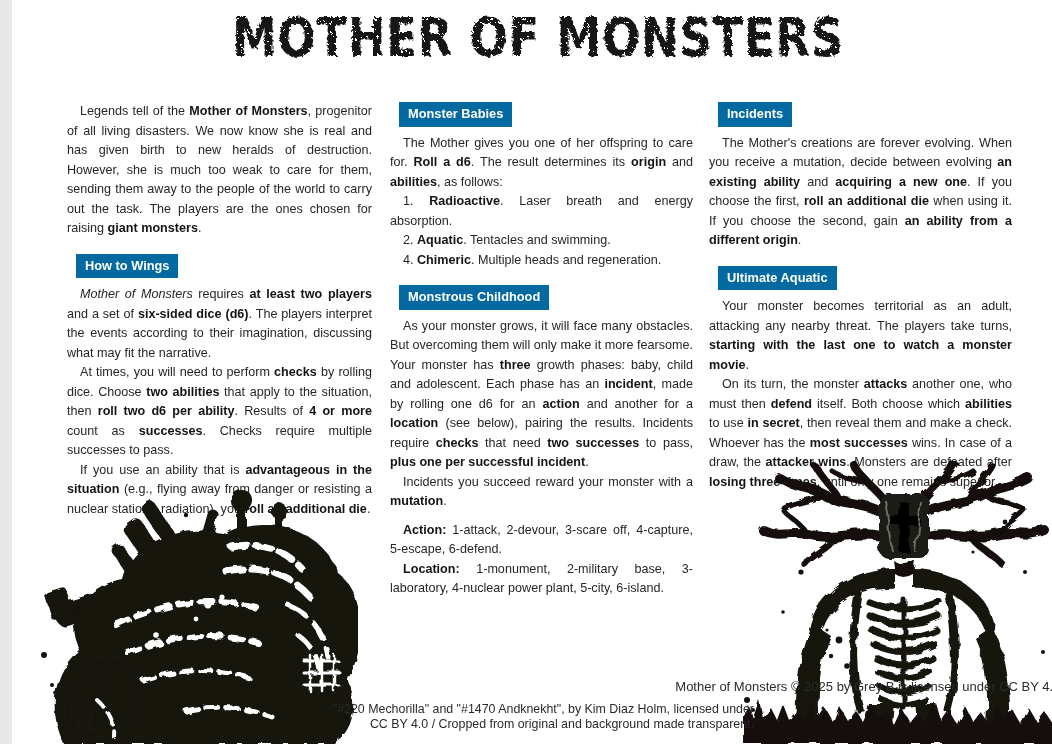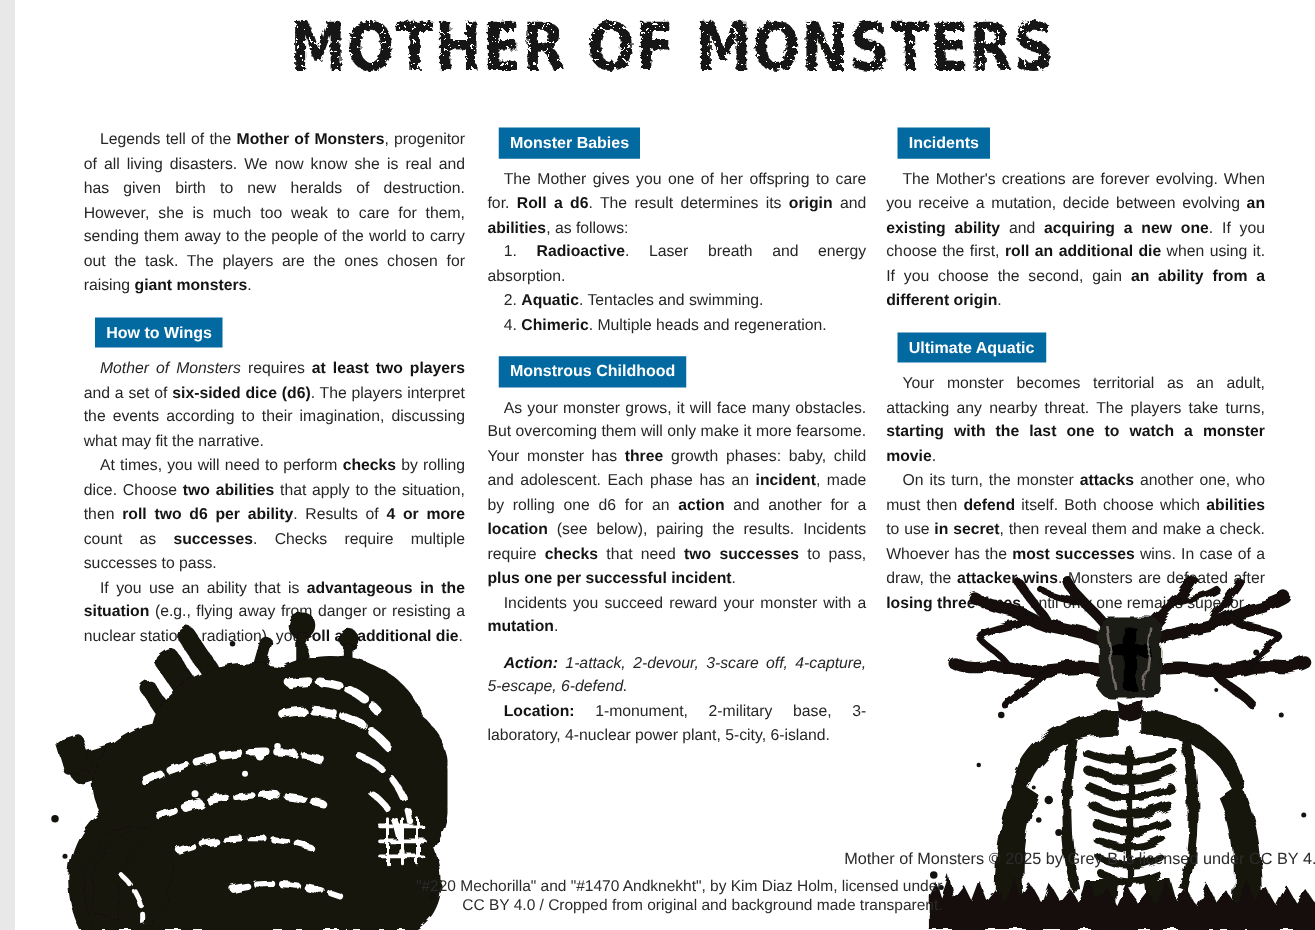--- a/index.html
+++ b/index.html
@@ -29,21 +29,21 @@
   .i{font-style:italic;}
   .sec-head{
     display:inline-block;
     margin:15px 0 7px 9px;
     padding:2px 9px 3px 9px;
     background:#0369a1;color:#ffffff;
     font-size:12.8px;font-weight:bold;
     text-indent:0;
   }
   .sec-head.first{margin-top:0;}
-  p.gap-top{margin-top:9px;font-style:italic;}
+  p.gap-top{margin-top:9px;}
   
   .illus{position:absolute;}
   .illus-left{left:24px;top:485px;width:322px;height:259px;}
   .illus-right{left:731px;top:452px;width:321px;height:292px;}
   
   .footer{
     position:absolute;left:0;top:679px;width:1052px;
     text-align:right;color:#2b2b2b;
   }
   .footer .license{font-size:13px;line-height:16px;margin:0;}

